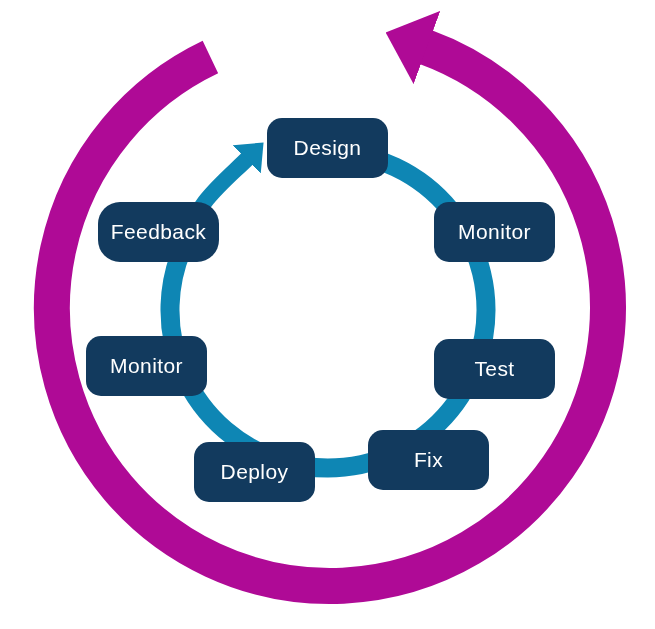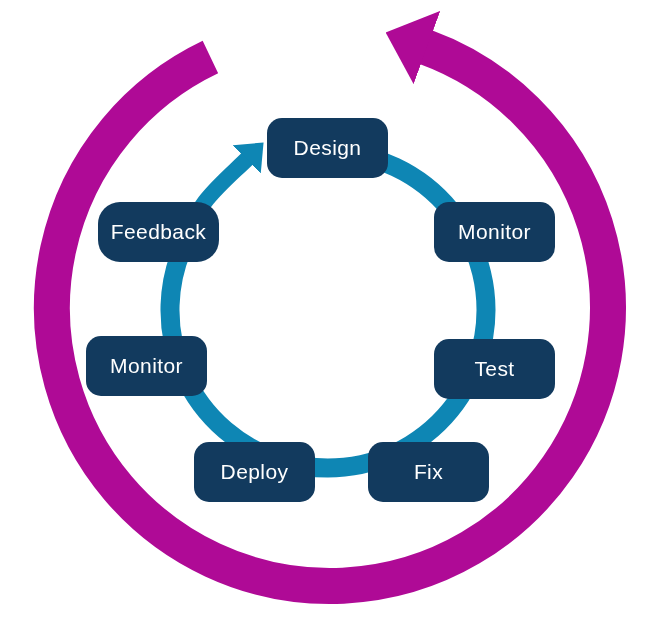--- a/index.html
+++ b/index.html
@@ -54,21 +54,21 @@
     display: flex;
     align-items: center;
     justify-content: center;
     font-size: 21px;
     letter-spacing: 0.4px;
     text-align: left;
   }
   #node-design   { left: 267px; top: 118px; }
   #node-develop  { left: 434px; top: 202px; }
   #node-test     { left: 434px; top: 339px; }
-  #node-fix      { left: 368px; top: 442px; }
+  #node-fix      { left: 368px; top: 430px; }
   #node-deploy   { left: 170px; top: 442px; margin-left: 24px; }
   #node-monitor  { left:  86px; top: 336px; }
   #node-feedback { left:  98px; top: 202px; border-radius: 22px; }
 </style>
 </head>
 <body>
 
 <div class="canvas">
 
   <svg class="cycle-svg" width="655" height="629" viewBox="0 0 655 629">

